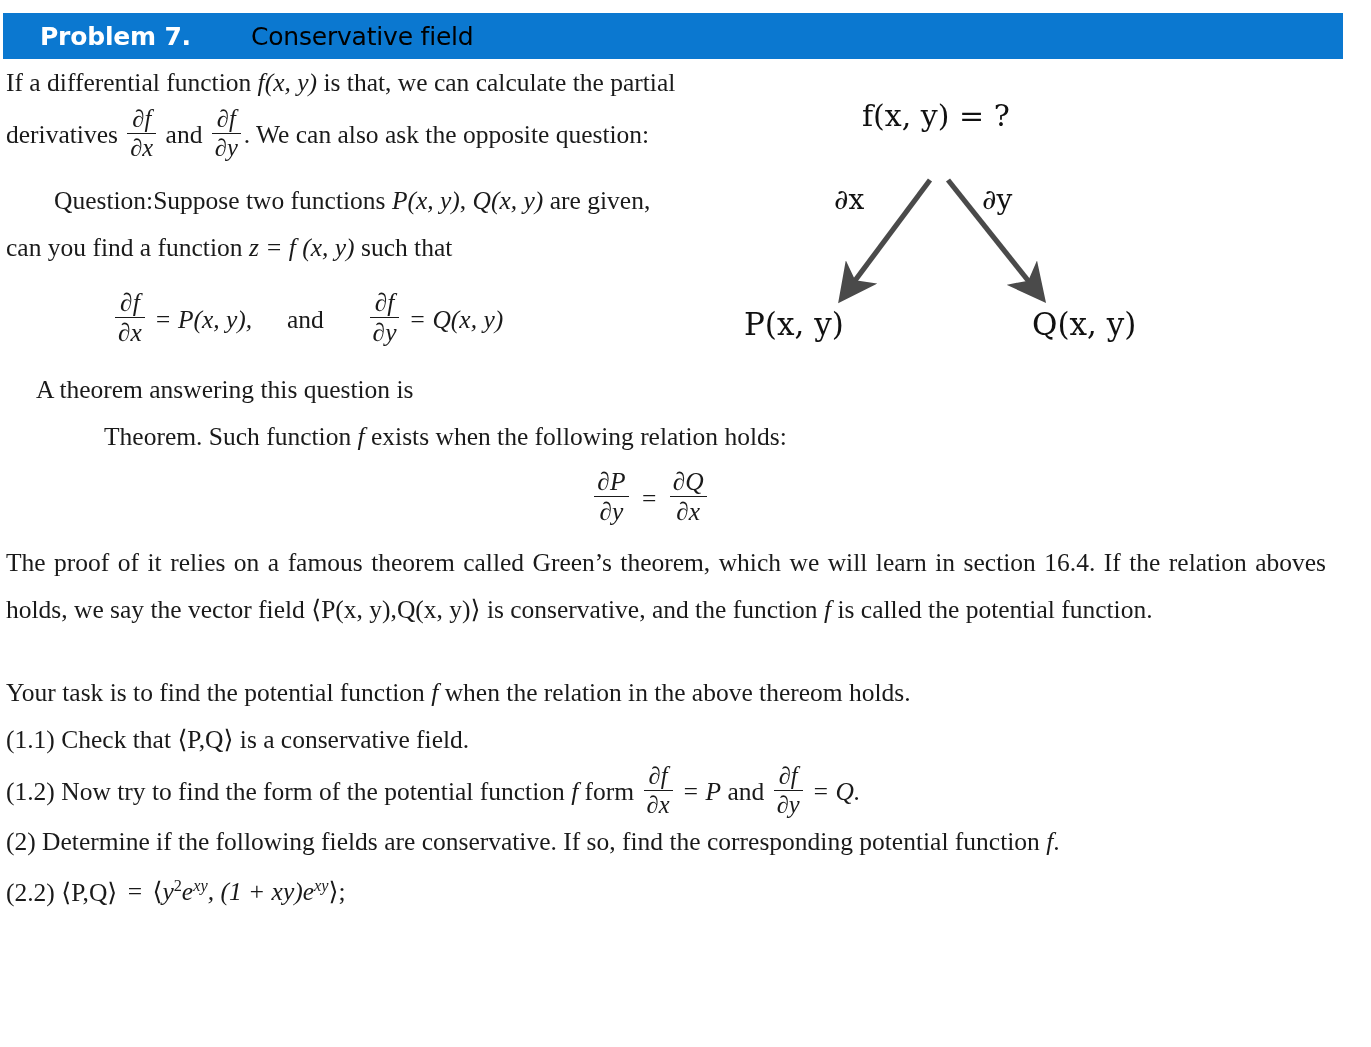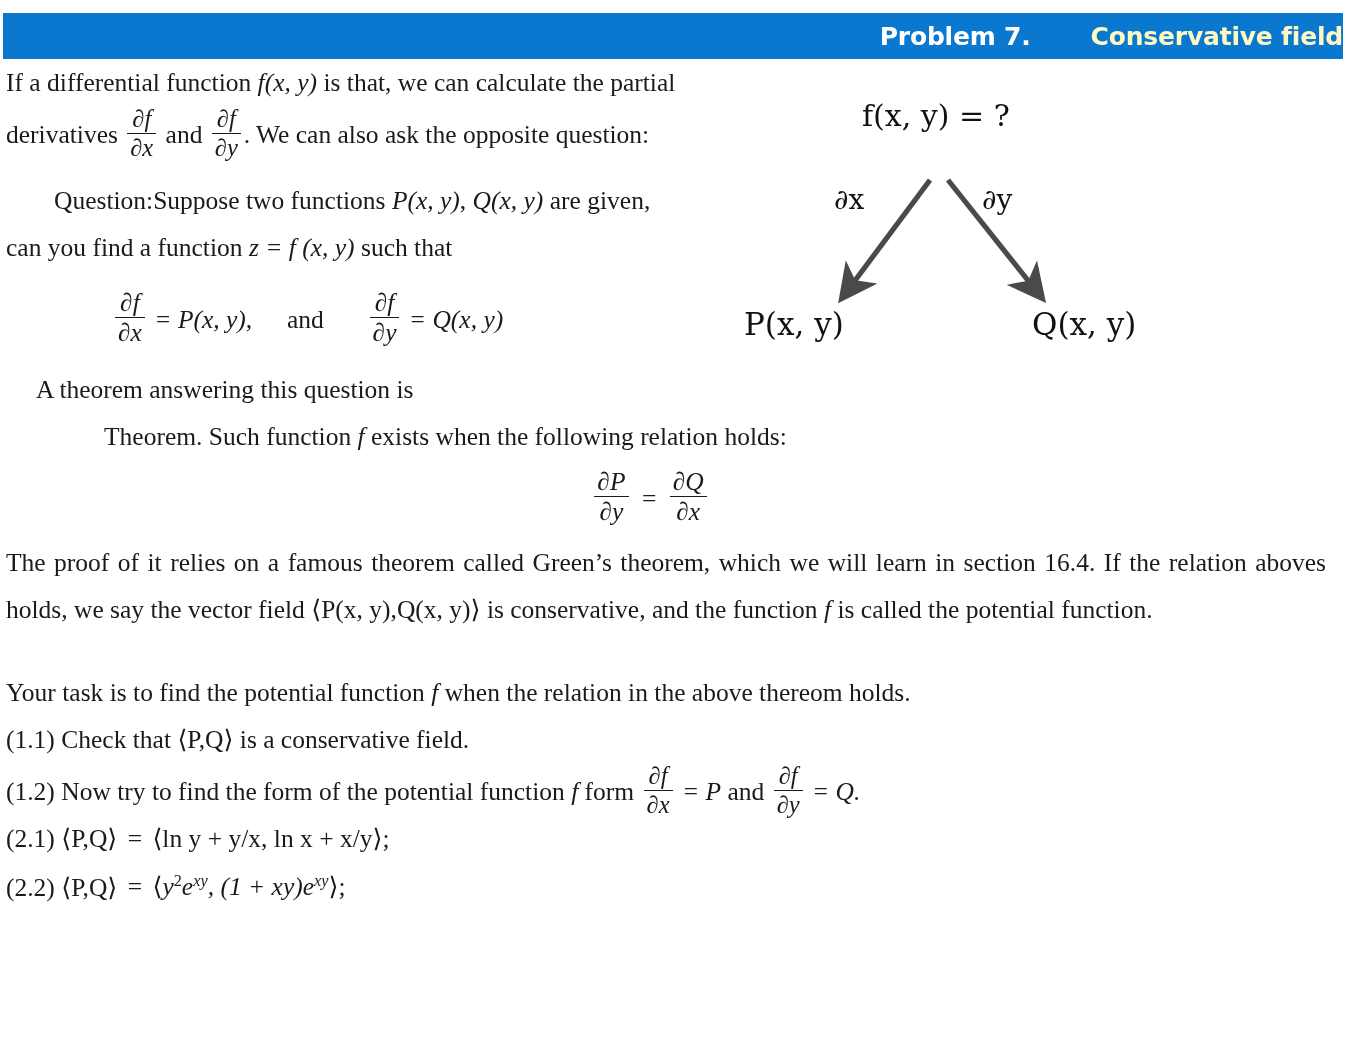--- a/index.html
+++ b/index.html
@@ -19,35 +19,34 @@
   
   .header-bar {
     position: absolute;
     left: 3px;
     top: 13px;
     width: 1340px;
     height: 46px;
     background: #0b78d0;
     display: flex;
     align-items: center;
-    justify-content: flex-end;
   }
   .header-title {
     color: #ffffff;
     font-family: "DejaVu Sans", sans-serif;
     font-weight: bold;
     font-size: 25px;
     letter-spacing: -0.2px;
     margin-left: 37px;
     white-space: nowrap;
   }
   .header-subtitle {
-    color: #fef9c3;
+    color: #000000;
     font-family: "DejaVu Sans", sans-serif;
-    font-weight: bold;
+    font-weight: normal;
     font-size: 25px;
     letter-spacing: -0.2px;
     margin-left: 60px;
     white-space: nowrap;
   }
 
   
   .doc {
     position: absolute;
     left: 0;
@@ -246,27 +245,26 @@
     </span>
     <span class="mi">= P</span>
     <span>and</span>
     <span class="frac">
       <span class="num"><span class="mup">∂</span><span class="mi">f</span></span>
       <span class="den"><span class="mup">∂</span><span class="mi">y</span></span>
     </span>
     <span class="mi">= Q.</span>
   </div>
 
-
-  <div class="para" style="line-height:42px;">
-    <span>(2.1)</span>
-    <span class="mi ang">⟨P,Q⟩</span>
-    <span class="op">=</span>
-    <span class="mi ang">⟨ln y + y/x, ln x + x/y⟩;</span>
-  </div>
+  <div class="para">
+    <span>(2)</span>
+    <span>Determine if the following fields are conservative. If so, find the corresponding potential function</span>
+    <span class="mi">f</span><span>.</span>
+  </div>
+
 
   <div class="para" style="line-height:42px;">
     <span>(2.2)</span>
     <span class="mi ang">⟨P,Q⟩</span>
     <span class="op">=</span>
     <span class="mi"><span class="ang">⟨</span><span>y</span><sup class="pwu">2</sup><span>e</span><sup class="pw">xy</sup><span>, (1 + xy)</span><span>e</span><sup class="pw">xy</sup><span class="ang">⟩;</span></span>
   </div>
 
 </div>
 

